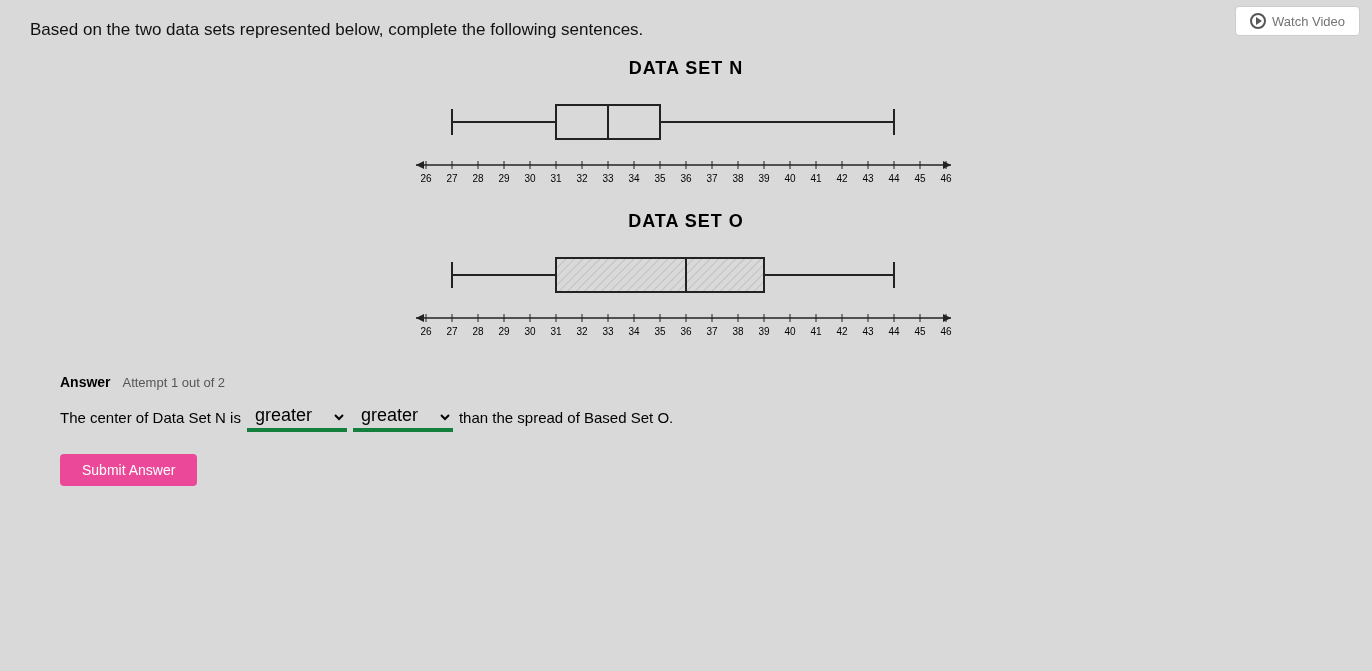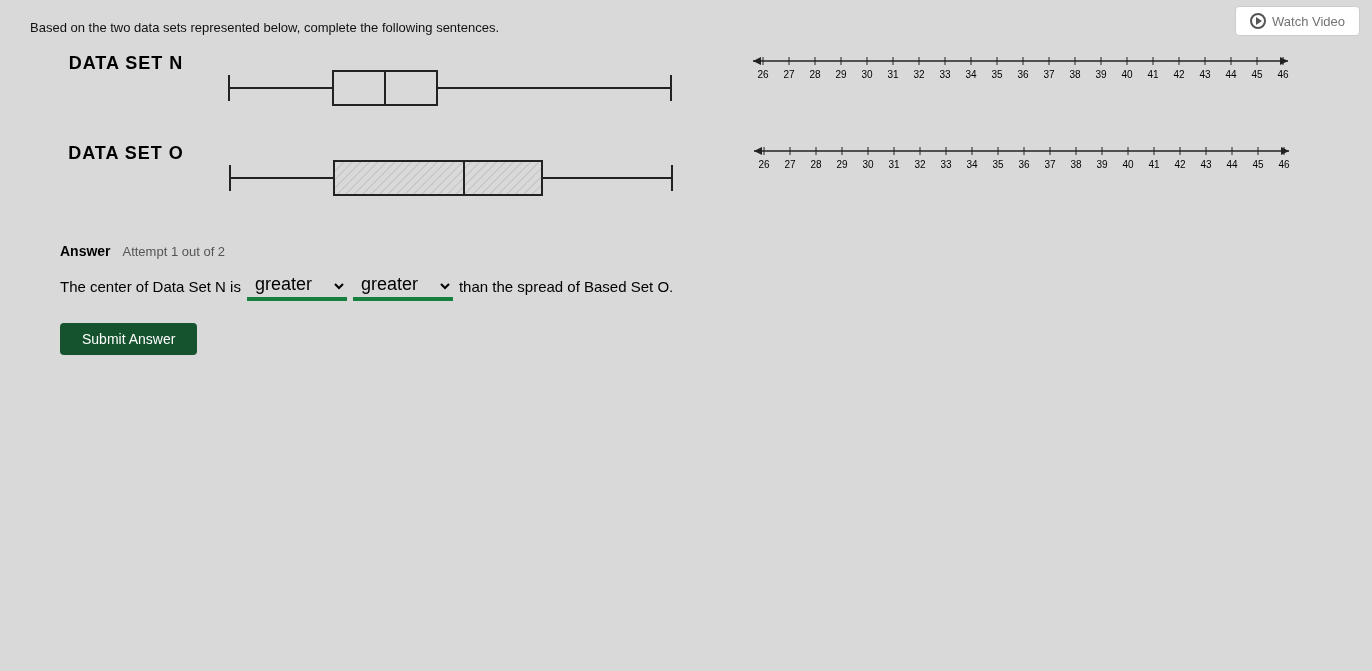--- a/index.html
+++ b/index.html
@@ -43,36 +43,37 @@
       border-bottom: 4px solid transparent;
       border-left: 6px solid #555;
       margin-left: 2px;
     }
 
     .main-content {
       padding: 20px 30px 20px 30px;
     }
 
     .instruction {
-      font-size: 13px;
+      font-size: 17px;
       color: #111;
       margin-bottom: 18px;
       font-family: Arial, sans-serif;
     }
 
     .charts-area {
       display: flex;
       flex-direction: column;
       align-items: center;
       gap: 20px;
     }
 
     .chart-block {
       display: flex;
-      flex-direction: row;
+      flex-direction: column;
+      align-items: center;
     }
 
     .chart-title {
       font-size: 18px;
       font-weight: bold;
       text-align: center;
       margin-bottom: 8px;
       font-family: Arial, sans-serif;
       letter-spacing: 1px;
     }
@@ -136,21 +137,21 @@
       background: transparent;
       font-size: 18px;
       font-family: Liberation Sans, sans-serif;
       padding: 2px 18px 2px 4px;
       appearance: auto;
       cursor: pointer;
     }
 
     .submit-btn {
       margin-top: 22px;
-      background: #14532d;
+      background: #ec4899;
       color: white;
       border: none;
       border-radius: 4px;
       padding: 8px 22px;
       font-size: 14px;
       font-family: Arial, sans-serif;
       cursor: pointer;
     }
   </style>
 </head>

